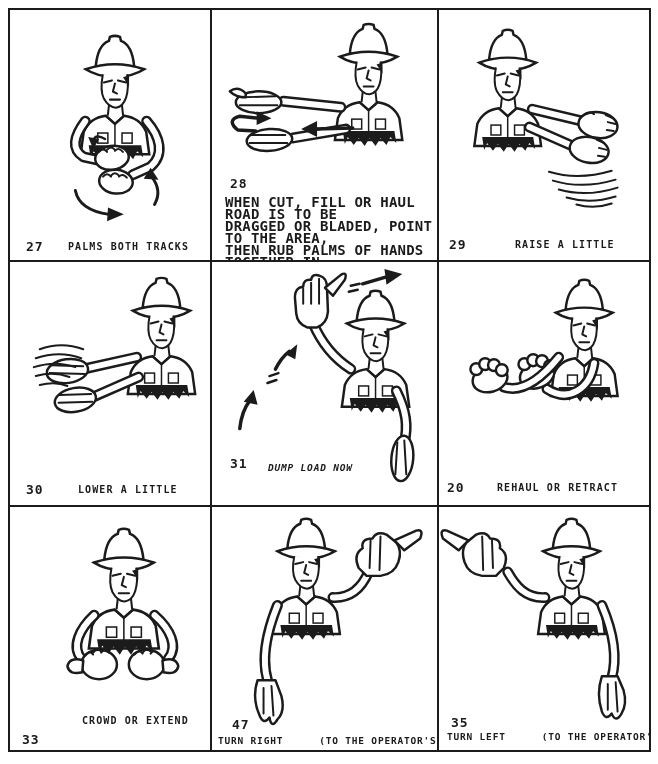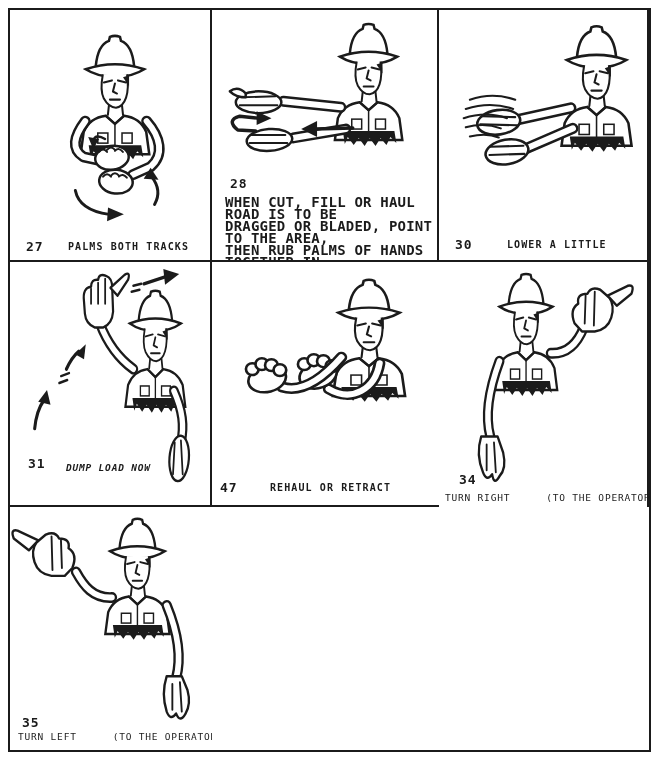--- a/index.html
+++ b/index.html
@@ -10,21 +10,21 @@
         border:2px solid #1b1b1b;box-sizing:border-box;background:#fff;}
   .cell{position:relative;border-right:2px solid #1b1b1b;border-bottom:2px solid #1b1b1b;overflow:hidden;padding-left:12px;}
   .cell.lc{border-right:none;}
   .cell.lr{border-bottom:none;}
   .fig{position:absolute;inset:0;}
   .fig svg{width:100%;height:100%;display:block;}
   .num{position:absolute;font-weight:700;font-size:13px;letter-spacing:1px;}
   .cap{position:absolute;font-weight:700;font-size:10px;letter-spacing:1.1px;white-space:nowrap;}
   .cap.small{font-size:9.5px;letter-spacing:0.8px;font-style:italic;}
   .desc{position:absolute;font-weight:700;font-size:14px;letter-spacing:0.2px;line-height:12px;white-space:pre-line;}
-  .capline{position:absolute;display:flex;gap:36px;font-weight:400;font-size:9.5px;letter-spacing:0.8px;white-space:nowrap;}
+  .capline{position:absolute;display:flex;gap:36px;font-weight:700;font-size:9.5px;letter-spacing:0.8px;white-space:nowrap;}
   
   .ink{stroke:#1b1b1b;fill:none;stroke-linecap:round;stroke-linejoin:round;}
   .w15{stroke-width:1.5}.w2{stroke-width:2}.w25{stroke-width:2.5}.w3{stroke-width:3}.w35{stroke-width:3.5}
   .armO{stroke:#1b1b1b;stroke-width:11;fill:none;stroke-linecap:round;stroke-linejoin:round;}
   .armI{stroke:#fff;stroke-width:6;fill:none;stroke-linecap:round;stroke-linejoin:round;}
   .hand{fill:#fff;stroke:#1b1b1b;stroke-width:2.5;stroke-linejoin:round;}
   .blk{fill:#1b1b1b;stroke:none;}
   .white{fill:#fff;stroke:#1b1b1b;}
 </style>
 </head>
@@ -98,20 +98,38 @@
       </div>
       <span class="num" style="left:18px;top:166px">28</span>
       <div class="desc" style="left:13px;top:186px;right:4px">WHEN CUT, FILL OR HAUL ROAD IS TO BE
 DRAGGED OR BLADED, POINT TO THE AREA,
 THEN RUB PALMS OF HANDS TOGETHER IN-
 DICATING A SMOOTHING MOTION. APPLIES TO
 SCRAPERS, MOTOR GRADERS AND
 BULLDOZERS.</div>
     </div>
 
+    <div class="cell lc">
+      <div class="fig">
+        <svg viewBox="0 0 214 252" preserveAspectRatio="none">
+          <use href="#bust" transform="translate(20,16)"></use>
+          <path class="armO" d="M95,100 L146,112"></path>
+            <path class="armI" d="M95,100 L146,112"></path>
+          <ellipse class="hand" cx="162" cy="116" rx="20" ry="13" transform="rotate(8 162 116)"></ellipse>
+          <path class="ink w2" d="M170,106 l7,3 M172,113 l8,2 M171,121 l7,1 M146,107 q6,-6 12,-2"></path>
+          <path class="armO" d="M92,118 L136,137"></path>
+            <path class="armI" d="M92,118 L136,137"></path>
+          <ellipse class="hand" cx="153" cy="141" rx="20" ry="13" transform="rotate(10 153 141)"></ellipse>
+          <path class="ink w2" d="M161,131 l7,3 M163,139 l8,2 M162,147 l7,1"></path>
+          <path class="ink w2" d="M112,163 Q142,172 176,162 M116,172 Q146,181 180,171 M122,181 Q150,189 182,179 M130,189 Q154,196 180,188 M140,196 Q158,201 176,195"></path>
+        </svg>
+      </div>
+      <span class="num" style="left:10px;bottom:8px">29</span>
+      <span class="cap" style="left:76px;bottom:10px">RAISE A LITTLE</span>
+    </div>
 
     <div class="cell">
       <div class="fig">
         <svg viewBox="0 0 202 245" preserveAspectRatio="none">
           <use href="#bust" transform="translate(103,12)"></use>
           <path class="armO" d="M128,96 L74,108"></path>
             <path class="armI" d="M128,96 L74,108"></path>
           <ellipse class="hand" cx="58" cy="110" rx="21" ry="12" transform="rotate(-8 58 110)"></ellipse>
           <path class="ink w2" d="M42,104 L74,105 M40,112 L76,113"></path>
           <path class="armO" d="M130,116 L84,136"></path>
@@ -165,41 +183,60 @@
             <circle class="hand" cx="113" cy="105" r="6"></circle>
           <path class="armO" d="M122,96 C104,118 84,132 66,126"></path>
           <path class="armI" d="M122,96 C104,118 84,132 66,126"></path>
           <ellipse class="hand" cx="52" cy="118" rx="18" ry="13" transform="rotate(-15 52 118)"></ellipse>
           <circle class="hand" cx="38" cy="108" r="6"></circle>
             <circle class="hand" cx="47" cy="103" r="6"></circle>
           <circle class="hand" cx="56" cy="104" r="6"></circle>
             <circle class="hand" cx="64" cy="109" r="6"></circle>
         </svg>
       </div>
-      <span class="num" style="left:8px;bottom:10px">47</span>
+      <span class="num" style="left:8px;bottom:10px">20</span>
       <span class="cap" style="left:58px;bottom:12px">REHAUL OR RETRACT</span>
     </div>
 
+    <div class="cell lr">
+      <div class="fig">
+        <svg viewBox="0 0 202 247" preserveAspectRatio="none">
+          <use href="#bust" transform="translate(63,18) scale(1.04)"></use>
+          <path class="armO" d="M85,110 C70,124 62,142 72,154"></path>
+          <path class="armI" d="M85,110 C70,124 62,142 72,154"></path>
+          <path class="armO" d="M146,110 C162,124 170,142 160,154"></path>
+          <path class="armI" d="M146,110 C162,124 170,142 160,154"></path>
+          <ellipse class="hand" cx="90" cy="160" rx="18" ry="15"></ellipse>
+          <path class="ink w2" d="M76,151 q4,-6 8,-1 M84,148 q4,-6 8,-1 M92,148 q4,-5 8,0"></path>
+          <path class="hand" d="M74,156 Q60,152 58,162 Q60,171 73,168 Z"></path>
+          <ellipse class="hand" cx="138" cy="160" rx="18" ry="15"></ellipse>
+          <path class="ink w2" d="M126,150 q4,-6 8,-1 M134,148 q4,-6 8,-1 M142,149 q4,-5 8,0"></path>
+          <path class="hand" d="M154,156 Q168,152 170,162 Q168,171 155,168 Z"></path>
+        </svg>
+      </div>
+      <span class="cap" style="left:72px;bottom:24px">CROWD OR EXTEND</span>
+      <span class="num" style="left:12px;bottom:3px">33</span>
+    </div>
 
     <div class="cell lr">
       <div class="fig">
         <svg viewBox="0 0 227 247" preserveAspectRatio="none">
           <use href="#bust" transform="translate(45,8)"></use>
           <path class="armO" d="M122,92 C142,93 152,80 158,66"></path>
           <path class="armI" d="M122,92 C142,93 152,80 158,66"></path>
           <path class="hand" d="M148,62 Q142,48 152,42 Q150,32 162,32 Q166,24 176,28 L186,36 Q192,44 188,56 Q184,68 170,70 L156,70 Z"></path>
           <path class="hand" d="M184,34 L206,24 Q214,22 210,32 L194,44 Z"></path>
           <path class="ink w2" d="M160,34 L159,62 M170,30 L169,64"></path>
           <path class="armO" d="M66,100 C54,130 50,155 56,176"></path>
           <path class="armI" d="M66,100 C54,130 50,155 56,176"></path>
           <path class="hand" d="M46,176 Q40,194 48,212 Q52,222 58,214 Q60,226 66,216 Q74,208 70,192 L64,176 Z"></path>
           <path class="ink w2" d="M52,184 L52,210 M60,182 L62,212"></path>
         </svg>
       </div>
-      <span class="num" style="left:20px;top:210px">34</span>
+      <span class="num" style="left:20px;top:210px">47</span>
       <div class="capline" style="left:6px;bottom:4px">
         <span>TURN RIGHT</span>
         <span>(TO THE OPERATOR'S RIGHT.)</span>
       </div>
     </div>
 
     <div class="cell lc lr">
       <div class="fig">
         <svg viewBox="0 0 214 247" preserveAspectRatio="none">
           <use href="#bust" transform="translate(85,8)"></use>

